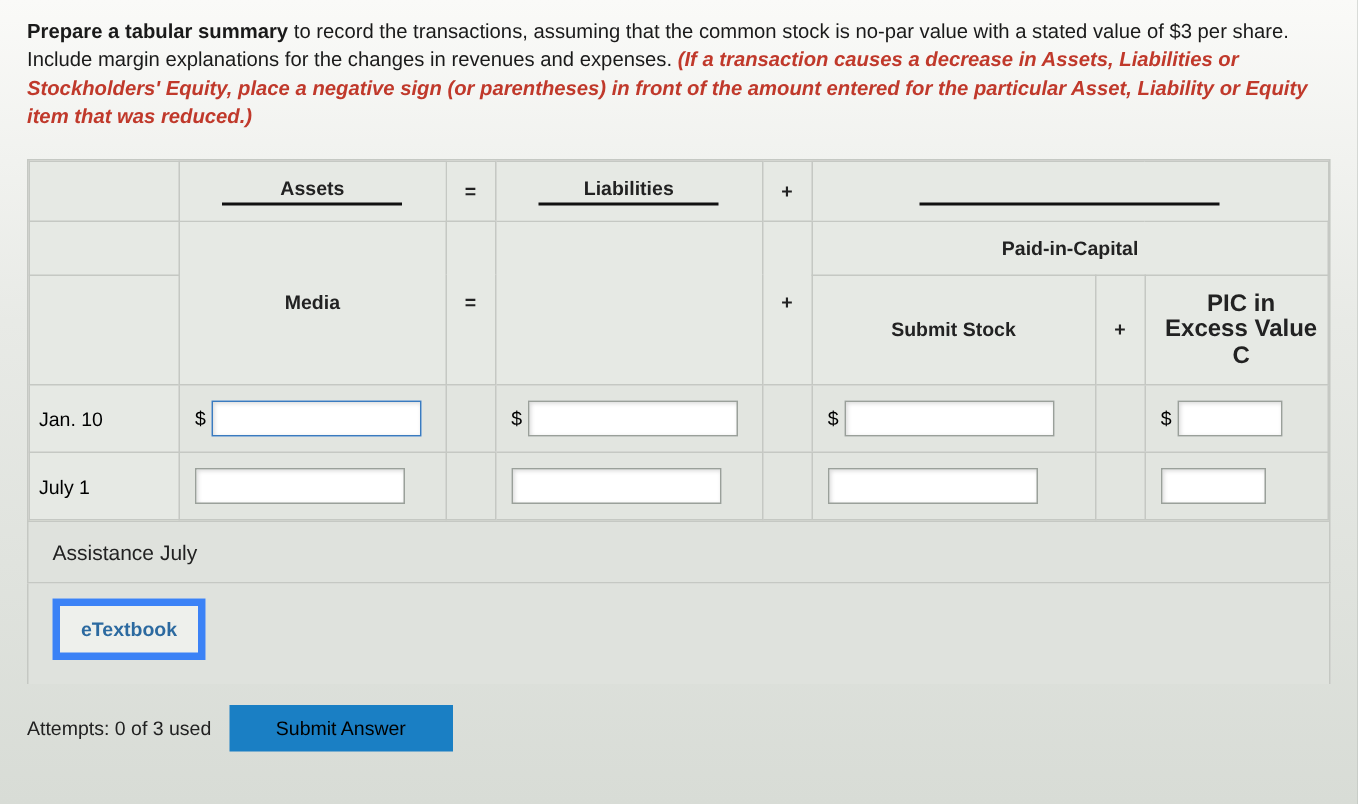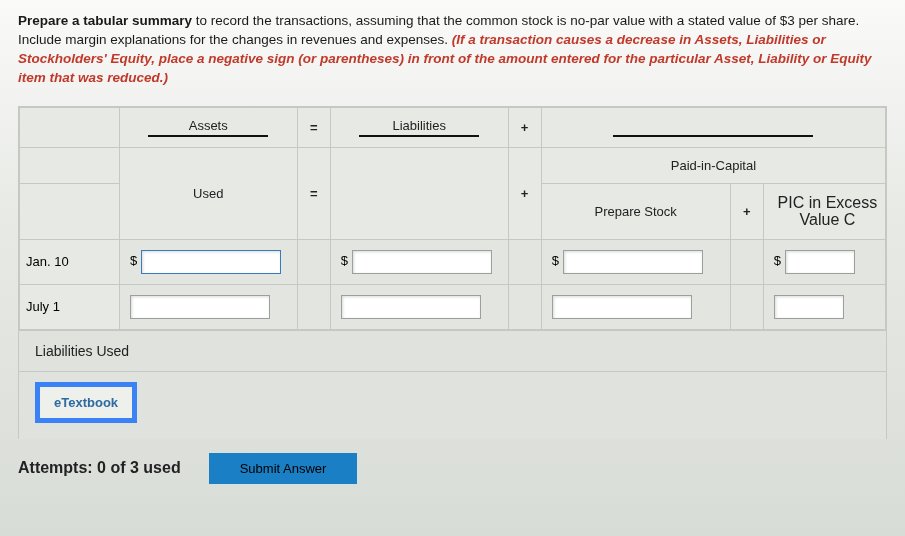--- a/index.html
+++ b/index.html
@@ -41,21 +41,21 @@
   }
   th, td {
     border: 1px solid #c5c8c3;
     padding: 10px 6px;
     font-size: 13px;
     text-align: center;
     vertical-align: middle;
   }
   thead th {
     background: #e6e9e4;
-    font-weight: 400;
+    font-weight: 700;
     color: #222;
   }
   .underline-th { position: relative; }
   .underline-th span.cat-line {
     display: inline-block;
     border-bottom: 2px solid #111;
     min-width: 120px;
     padding-bottom: 2px;
   }
   .row-label {
@@ -113,21 +113,21 @@
     margin-top: 14px;
   }
   .save-later {
     background: #eef0ec;
     border: 1px solid #c5c8c3;
     padding: 8px 14px;
     font-size: 13px;
     color: #222;
     font-weight: 500;
   }
-  .attempts { font-size: 16px; font-weight: 700; color: #222; margin-right: 28px; }
+  .attempts { font-size: 13px; font-weight: 400; color: #222; margin-right: 12px; }
   .submit-btn {
     background: #1a7fc4;
     color: #000000;
     border: none;
     padding: 8px 31px;
     font-size: 13px;
     font-weight: 400;
   }
   .right-group { display: flex; align-items: center; }
   .subhead-smaller { font-size: 16px; line-height: 1.1; padding-left: 12px; }
@@ -157,29 +157,29 @@
         <tr>
           <th></th>
           <th class="underline-th"><span class="cat-line">Assets</span></th>
           <th class="op">=</th>
           <th class="underline-th"><span class="cat-line">Liabilities</span></th>
           <th class="op">+</th>
           <th colspan="3" class="underline-th"><span class="cat-line" style="min-width:200px">&nbsp;</span></th>
         </tr>
         <tr>
           <th></th>
-          <th rowspan="2">Used</th>
+          <th rowspan="2">Media</th>
           <th rowspan="2" class="op">=</th>
           <th rowspan="2"></th>
           <th rowspan="2" class="op">+</th>
           <th colspan="3">Paid-in-Capital</th>
         </tr>
         <tr>
           <th></th>
-          <th>Prepare Stock</th>
+          <th>Submit Stock</th>
           <th class="op">+</th>
           <th class="subhead-smaller">PIC in Excess Value C</th>
         </tr>
       </thead>
       <tbody>
         <tr>
           <td class="row-label">Jan. 10</td>
           <td class="currency-cell">
             <span class="dollar">$</span><span class="input-box focused"></span>
           </td>
@@ -212,21 +212,21 @@
           <td class="op"></td>
           <td class="currency-cell">
             <span class="input-box" style="max-width:70px"></span>
           </td>
         </tr>
       </tbody>
     </table>
   </div>
 
   <div class="section-bar">
-    <span>Liabilities Used</span>
+    <span>Assistance July</span>
   </div>
   <div class="etextbook-row">
     <span class="etextbook-btn">eTextbook</span>
   </div>
 
   <div class="footer-row">
     <div class="right-group">
       <span class="attempts">Attempts: 0 of 3 used</span>
       <button class="submit-btn">Submit Answer</button>
     </div>

